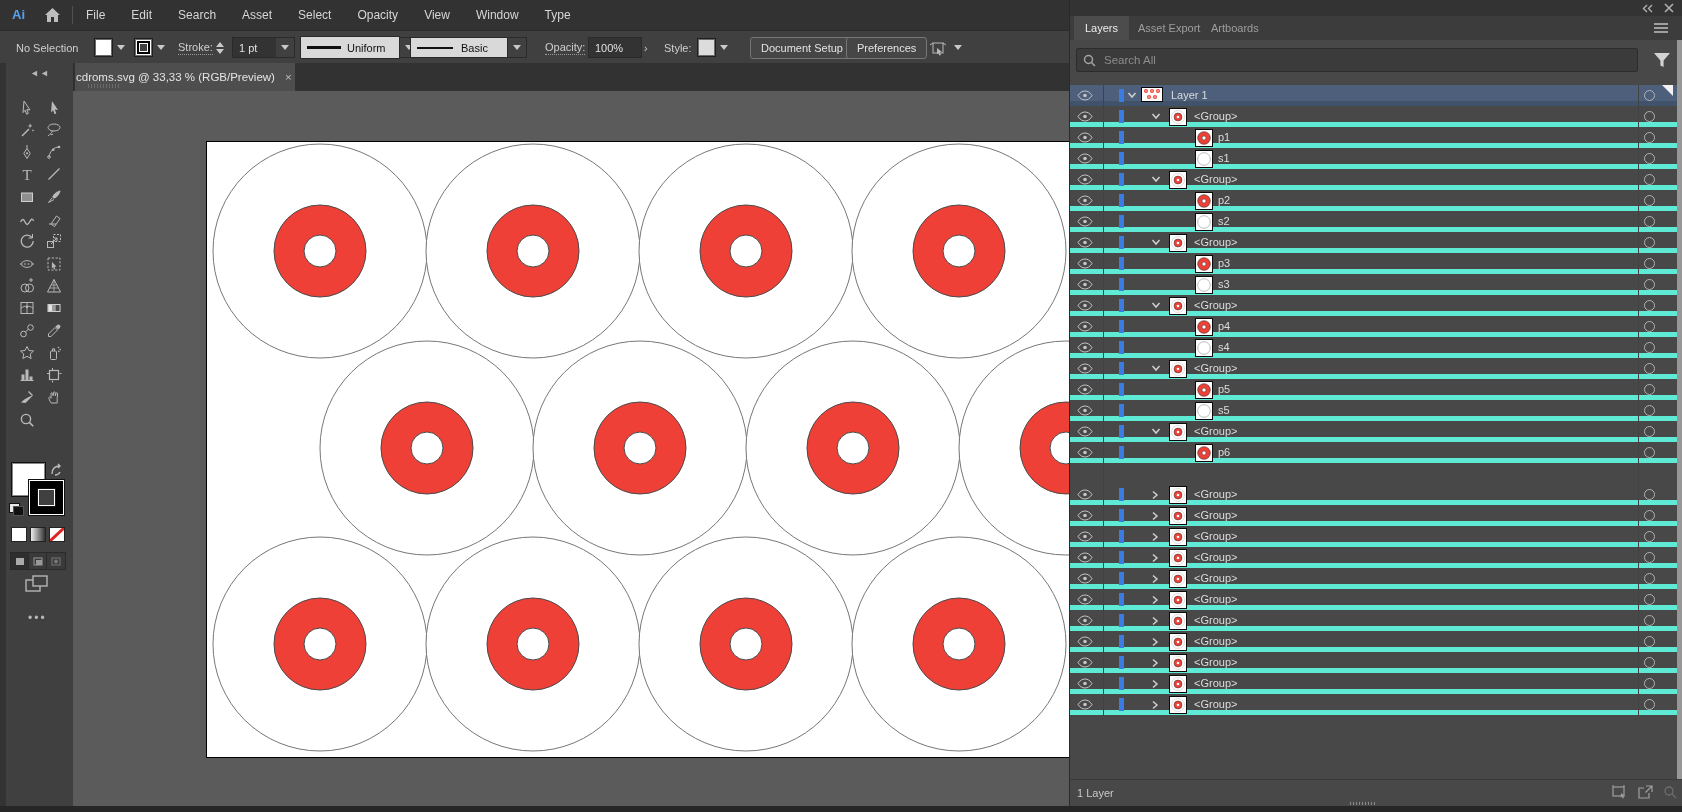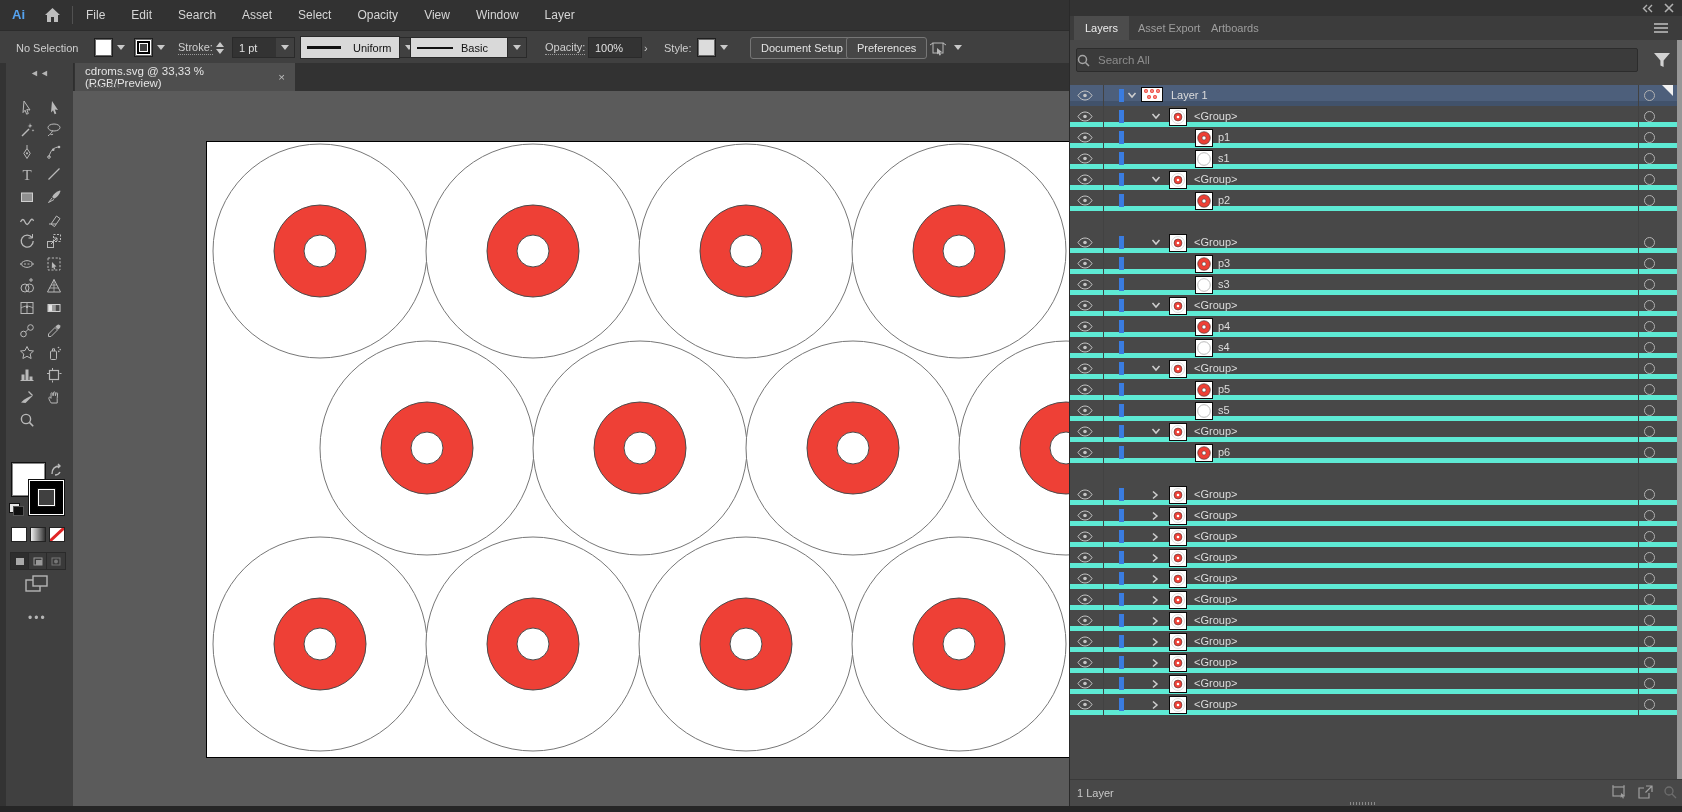--- a/index.html
+++ b/index.html
@@ -24,21 +24,21 @@
   .wline{height:3px;background:#111;flex:0 0 auto;}
   .ddbtn{background:#404040;height:19px;width:18px;display:flex;align-items:center;justify-content:center;border:1px solid #2a2a2a;border-left:none;}
   .dotted{border-bottom:1px dotted #9a9a9a;padding-bottom:1px;}
   .cbtn{border:1px solid #767676;border-radius:3px;height:20px;display:flex;align-items:center;padding:0 10px;color:#e3e3e3;background:#464646;}
   .stepper{display:flex;flex-direction:column;gap:2px;}
   .stepper i{width:0;height:0;border-left:4px solid transparent;border-right:4px solid transparent;display:block;}
   .stepper .up{border-bottom:5px solid #c9c9c9;}
   .stepper .dn{border-top:5px solid #c9c9c9;}
   
   #tabstrip{left:73px;top:63px;width:996px;height:28px;background:#323232;color:#e4e4e4;font-size:11.5px;}
-  #doctab{position:absolute;left:2px;top:0;width:220px;height:28px;background:#4e4e4e;display:flex;align-items:center;gap:10px;padding:0 10px;box-sizing:border-box;}
+  #doctab{position:absolute;left:2px;top:0;width:220px;height:28px;background:#4e4e4e;display:flex;align-items:center;gap:10px;padding:0 1px;box-sizing:border-box;}
   #tab-grip{position:absolute;left:15px;top:21px;width:32px;height:4px;
     background:repeating-linear-gradient(90deg,#6a6a6a 0 1px,transparent 1px 3px);}
   
   #toolbar{left:0;top:63px;width:73px;height:743px;background:#404040;border-right:1px solid #2e2e2e;}
   #toolbar .edge{position:absolute;left:0;top:0;width:6px;height:743px;background:#333;}
   #tb-collapse{position:absolute;left:30px;top:5px;color:#b5b5b5;font-size:9px;letter-spacing:1px;}
   .tool{position:absolute;width:26px;height:21px;display:flex;align-items:center;justify-content:center;}
   .swatch-fill{position:absolute;left:11px;top:399px;width:33px;height:33px;background:#fff;border:1px solid #111;box-shadow:0 0 0 1px #888 inset;}
   .swatch-stroke{position:absolute;left:29px;top:417px;width:33px;height:33px;background:#404040;border:1px solid #fff;outline:1px solid #111;}
   .swatch-stroke::after{content:"";position:absolute;left:8px;top:8px;right:8px;bottom:8px;background:#404040;border:1px solid #fff;outline:1px solid #111;box-shadow:0 0 0 8px #000;}
@@ -51,21 +51,21 @@
   #tool-dots{position:absolute;left:28px;top:548px;color:#b5b5b5;font-size:12px;letter-spacing:2px;}
   
   #canvas{left:73px;top:91px;width:996px;height:715px;background:#5b5b5b;overflow:hidden;}
   #artboard{position:absolute;left:133px;top:50px;width:864px;height:615px;background:#fff;border:1px solid #000;overflow:hidden;}
   
   #panel{left:1069px;top:0;width:613px;height:806px;background:#484848;border-left:1px solid #2a2a2a;box-sizing:border-box;}
   #panel-header{position:absolute;left:0;top:0;width:613px;height:16px;background:#333;}
   #panel-tabs{position:absolute;left:0;top:16px;width:613px;height:24px;background:#3c3c3c;font-size:11px;color:#9e9e9e;}
   .ptab{position:absolute;top:0;height:24px;display:flex;align-items:center;padding:0 11px;}
   .ptab.active{background:#4c4c4c;color:#ededed;}
-  #search-wrap{position:absolute;left:6px;top:48px;width:562px;height:24px;background:#3b3b3b;border:1px solid #2c2c2c;border-radius:2px;box-sizing:border-box;display:flex;align-items:center;gap:6px;padding:0 0;}
+  #search-wrap{position:absolute;left:6px;top:48px;width:562px;height:24px;background:#3b3b3b;border:1px solid #2c2c2c;border-radius:2px;box-sizing:border-box;display:flex;align-items:center;gap:6px;padding:0 6px;}
   #search-input{flex:1;background:transparent;border:none;outline:none;color:#cfcfcf;font-size:11.5px;font-family:"Liberation Sans",sans-serif;}
   #search-input::placeholder{color:#8d8d8d;}
   #rows{position:absolute;left:0;top:0;width:613px;height:806px;}
   .lrow{position:absolute;left:0;width:608px;height:21px;border-bottom:5px solid #5eead4;box-sizing:border-box;color:#dcdcdc;font-size:11px;}
   .lrow.sel{background:#4d5f7b;border-bottom-color:#41526b;}
   .lrow .eye{position:absolute;left:7px;top:5px;}
   .lrow .cbar{position:absolute;left:49px;top:4px;width:5px;height:13px;background:#3a7ce0;}
   .lrow .chev{position:absolute;top:6px;}
   .lrow .thumb{position:absolute;top:2px;background:#fff;border:1px solid #0a0a0a;line-height:0;}
   .lrow .lbl{position:absolute;top:4px;white-space:nowrap;}
@@ -95,21 +95,21 @@
     <div class="abs vsep" style="left:72px;top:6px;height:18px"></div>
     <div id="menu-items" class="abs">
         <span class="menu-item">File</span>
         <span class="menu-item">Edit</span>
         <span class="menu-item">Search</span>
         <span class="menu-item">Asset</span>
         <span class="menu-item">Select</span>
         <span class="menu-item">Opacity</span>
         <span class="menu-item">View</span>
         <span class="menu-item">Window</span>
-        <span class="menu-item">Layer</span>
+        <span class="menu-item">Type</span>
       </div>
   </div>
 
   <div id="controlbar" class="abs">
     <div class="cb" style="left:16px">No Selection</div>
     <div class="cb" style="left:94px;gap:4px">
       <span class="swbox" style="background:#fff"></span>
       <span class="dd"></span>
     </div>
     <div class="cb" style="left:134px;gap:4px">
@@ -132,21 +132,21 @@
       </div>
     <div class="cb" style="left:232px">
         <span class="valbox" style="width:34px">1 pt</span>
       </div>
     <div class="cb" style="left:276px">
         <span class="ddbtn">
           <span class="dd"></span>
         </span>
       </div>
     <div class="cb" style="left:300px">
-      <span class="widget" style="width:86px;padding:1px 6px;gap:12px">
+      <span class="widget" style="width:86px;padding:1px 6px;gap:6px">
         <span class="wline" style="width:34px"></span>
         <span>Uniform</span>
       </span>
       <span class="ddbtn">
           <span class="dd"></span>
         </span>
     </div>
     <div class="cb" style="left:410px">
       <span class="widget" style="width:84px;padding:0 6px;gap:8px">
         <span class="wline" style="width:36px;height:2px"></span>
@@ -647,20 +647,36 @@
           <span class="cbar"></span>
           <span class="thumb" style="left:125px">
             <svg width="16" height="16">
               <circle cx="8" cy="8" r="6.3" fill="#ee4036" stroke="#333" stroke-width=".6"></circle>
               <circle cx="8" cy="8" r="2" fill="#fff" stroke="#333" stroke-width=".5"></circle>
             </svg>
           </span>
           <span class="lbl" style="left:148px">p2</span>
           <span class="target"></span>
         </div>
+        <div class="lrow" style="top: 211px;">
+          <span class="eye">
+            <svg width="16" height="11" viewBox="0 0 16 11">
+              <path d="M1 5.5C3 2.3 5.5 1 8 1s5 1.3 7 4.5C13 8.7 10.5 10 8 10S3 8.7 1 5.5z" fill="none" stroke="#c5c5c5"></path>
+              <circle cx="8" cy="5.5" r="1.8" fill="#c5c5c5"></circle>
+            </svg>
+          </span>
+          <span class="cbar"></span>
+          <span class="thumb" style="left:125px">
+            <svg width="16" height="16">
+              <circle cx="8" cy="8" r="6.3" fill="#fff" stroke="#bbb"></circle>
+            </svg>
+          </span>
+          <span class="lbl" style="left:148px">s2</span>
+          <span class="target"></span>
+        </div>
         <div class="lrow" style="top: 232px;">
           <span class="eye">
             <svg width="16" height="11" viewBox="0 0 16 11">
               <path d="M1 5.5C3 2.3 5.5 1 8 1s5 1.3 7 4.5C13 8.7 10.5 10 8 10S3 8.7 1 5.5z" fill="none" stroke="#c5c5c5"></path>
               <circle cx="8" cy="5.5" r="1.8" fill="#c5c5c5"></circle>
             </svg>
           </span>
           <span class="cbar"></span>
           <span class="chev" style="left:81px">
             <svg width="10" height="8" viewBox="0 0 10 8">

